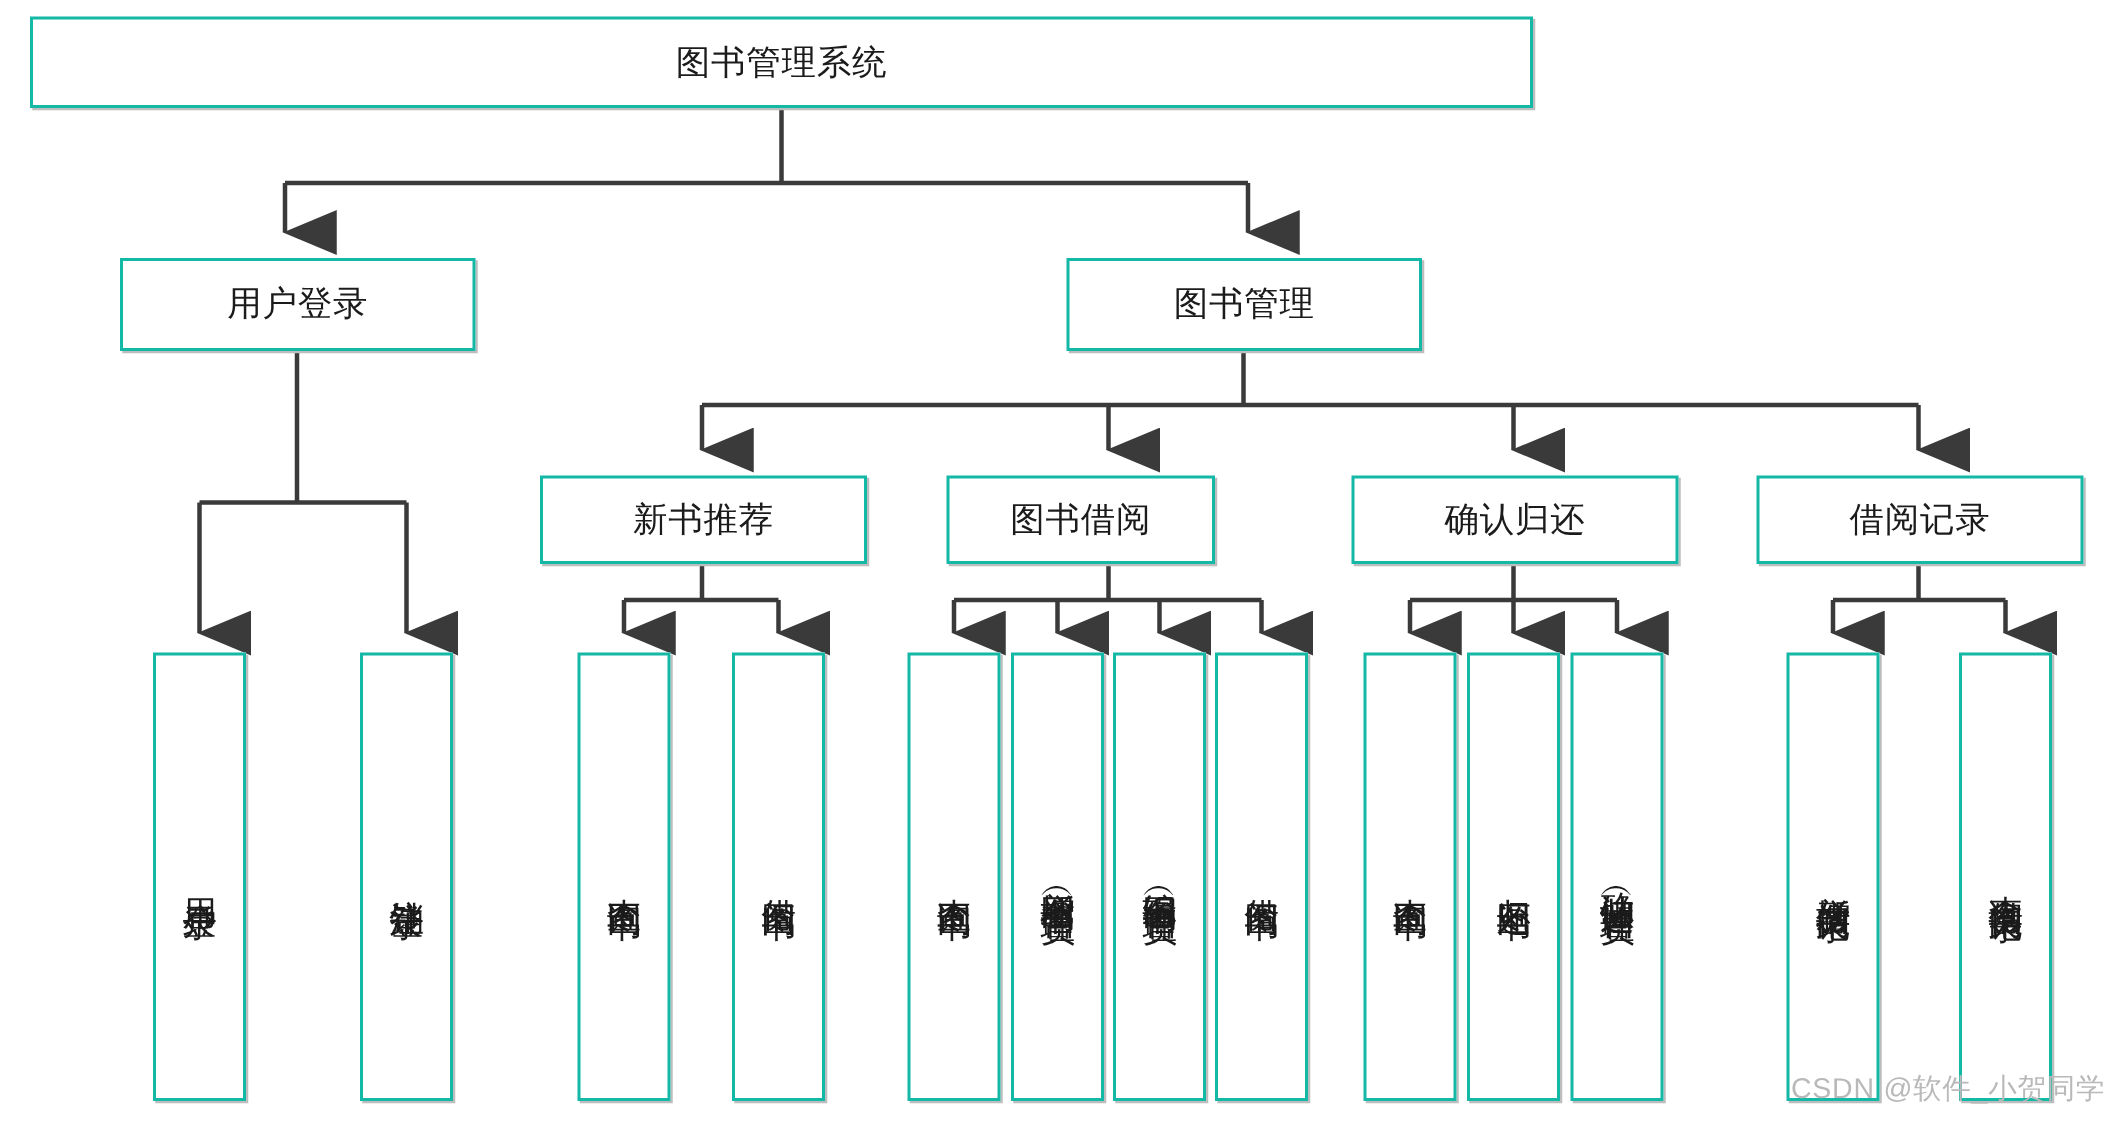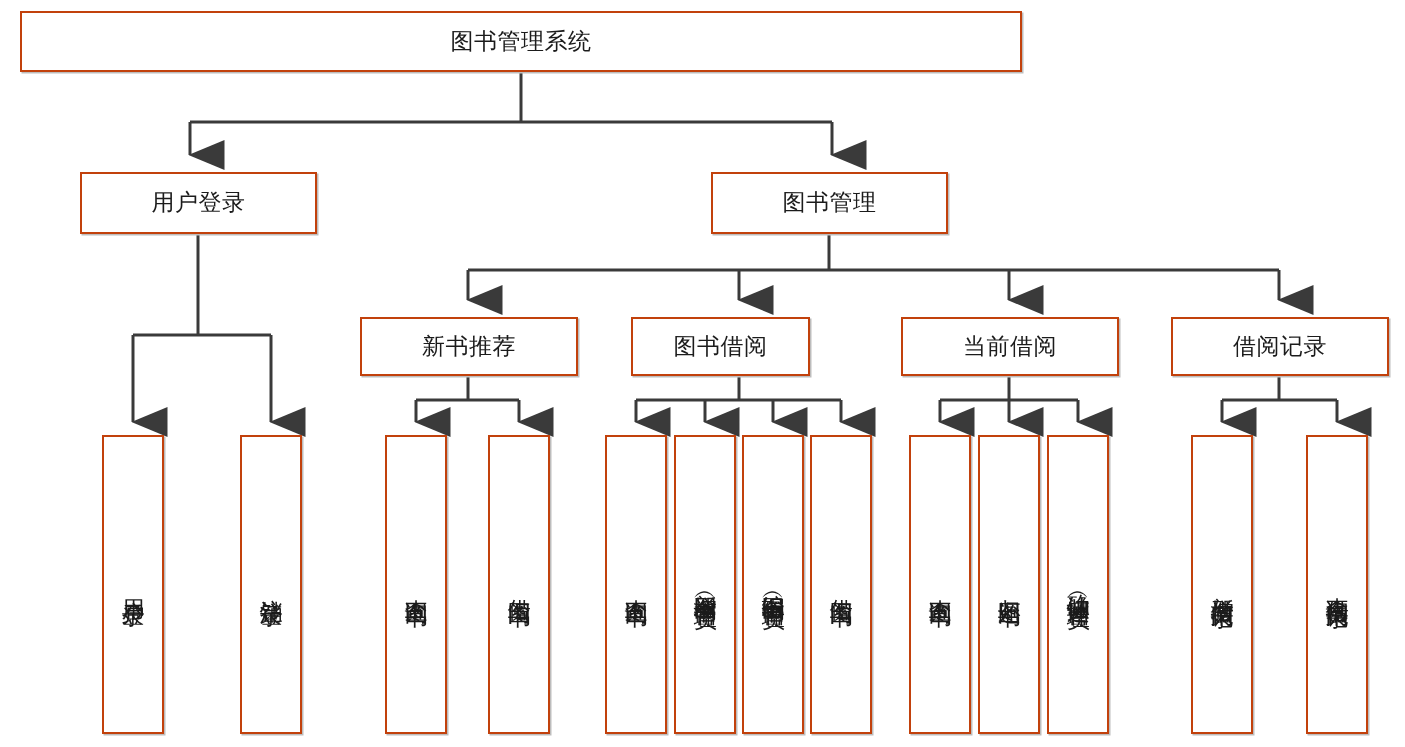--- a/index.html
+++ b/index.html
@@ -22,21 +22,21 @@
     left: 0;
     top: 0;
     width: 1405px;
     height: 747px;
     pointer-events: none;
   }
   .node {
     position: absolute;
     box-sizing: border-box;
     background: #ffffff;
-    border: 2px solid #c2410c;
+    border: 2px solid #14b8a6;
     box-shadow: 1.5px 1.5px 0 0 #bdbdbd;
     display: flex;
     align-items: center;
     justify-content: center;
     color: #1b1b1b;
   }
   .node .lbl {
     font-size: 23px;
     line-height: 1.18;
     letter-spacing: 0.5px;
@@ -131,21 +131,21 @@
     <span class="lbl">新书推荐</span>
   </div>
 
   <div class="node" style="left:711px; top:172px; width:237px; height:62px;">
     <span class="lbl">图书管理</span>
   </div>
   <div class="node" style="left:631px; top:317px; width:179px; height:59px;">
     <span class="lbl">图书借阅</span>
   </div>
   <div class="node" style="left:901px; top:317px; width:218px; height:59px;">
-    <span class="lbl">当前借阅</span>
+    <span class="lbl">确认归还</span>
   </div>
   <div class="node" style="left:1171px; top:317px; width:218px; height:59px;">
     <span class="lbl">借阅记录</span>
   </div>
 
   <div class="node leaf" style="left:102px; top:435px; width:62px; height:299px;">
     <span class="lbl">用户登录</span>
   </div>
   <div class="node leaf" style="left:240px; top:435px; width:62px; height:299px;">
     <span class="lbl">注销登录</span>
@@ -181,14 +181,15 @@
     <span class="lbl">确认归还（管理员）</span>
   </div>
 
   <div class="node leaf" style="left:1191px; top:435px; width:62px; height:299px;">
     <span class="lbl">新增借阅记录</span>
   </div>
   <div class="node leaf" style="left:1306px; top:435px; width:62px; height:299px;">
     <span class="lbl">查询借阅记录</span>
   </div>
 
+  <div class="watermark" style="left:1194px; top:713px;">CSDN @软件_小贺同学</div>
 
 </div>
 
 </body></html>

